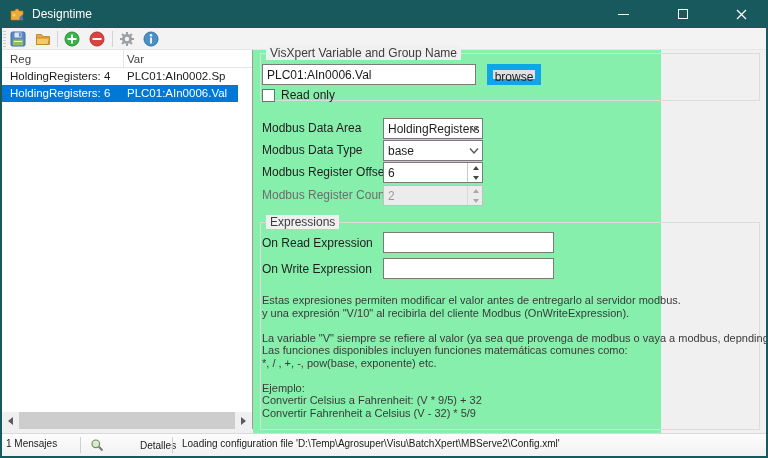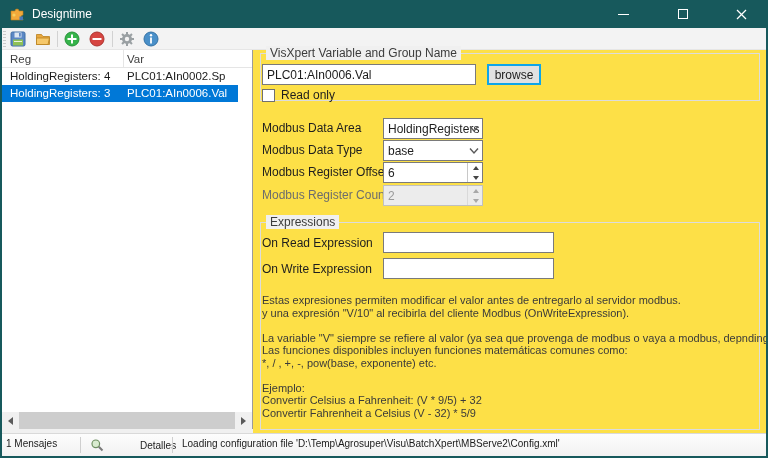--- a/index.html
+++ b/index.html
@@ -43,30 +43,30 @@
 
   
   .hscroll { position:absolute; left:0; top:362px; width:250px; height:17px; background:#f0f0f0; }
   .hs-btn { position:absolute; top:0; width:17px; height:17px; display:flex; align-items:center; justify-content:center; }
   .hs-left { left:0; } .hs-right { right:0; }
   .arr-left { width:0; height:0; border-top:4px solid transparent; border-bottom:4px solid transparent; border-right:5px solid #5a5a5a; }
   .arr-right { width:0; height:0; border-top:4px solid transparent; border-bottom:4px solid transparent; border-left:5px solid #5a5a5a; }
   .hs-thumb { position:absolute; left:17px; top:0; width:216px; height:17px; background:#cdcdcd; }
 
   
-  .panel { position:absolute; left:253px; top:50px; width:513px; height:383px; background:#fde047; font-size:12px; color:#1e1e1e; }
+  .panel { position:absolute; left:253px; top:50px; width:408px; height:383px; background:#86efac; font-size:12px; color:#1e1e1e; }
   .groupbox { position:absolute; border:1px solid #dcdcdc; }
   .gb-title { position:absolute; top:-8px; left:5px; background:#f0f0f0; padding:0 4px; font-size:12px; color:#3c3c3c; white-space:nowrap; }
   .g1 { left:7px; top:3px; width:500px; height:48px; }
   .g2 { left:7px; top:57px; width:500px; height:108px; }
   .g3 { left:7px; top:172px; width:500px; height:208px;padding-left:44px; }
 
   .txt-input { position:absolute; height:21px; background:#fff; border:1px solid #7a7a7a; font-family:"Liberation Sans",sans-serif; font-size:12px; padding:0 4px; color:#1a1a1a; }
   .var-input { left:9px; top:14px; width:214px; }
-  .browse-btn { position:absolute; left:234px; top:14px; width:54px; height:21px; background:#e1e1e1; border:2px solid #0ea5e9; font-family:"Liberation Sans",sans-serif; font-size:12px; color:#1e1e1e; }
+  .browse-btn { position:absolute; left:234px; top:14px; width:54px; height:21px; background:#e1e1e1; border:6px solid #0ea5e9; font-family:"Liberation Sans",sans-serif; font-size:12px; color:#1e1e1e; }
 
   .checkbox { position:absolute; left:9px; top:39px; width:13px; height:13px; background:#fff; border:1px solid #707070; }
   .chk-label { position:absolute; left:28px; top:38px; }
 
   .frm-label { position:absolute; left:9px; white-space:nowrap; }
   .lbl-r1 { top:71px; } .lbl-r2 { top:93px; } .lbl-r3 { top:115px; } .lbl-r4 { top:138px; color:#6d6d6d; }
 
   .combo { position:absolute; left:130px; width:100px; height:21px; background:#fff; border:1px solid #7a7a7a; }
   .combo .cval { position:absolute; left:4px; top:3px; white-space:nowrap; }
   .combo .chev { position:absolute; right:3px; top:6px; }
@@ -182,21 +182,21 @@
     <div class="list-header">
       <span class="hdr-cell hdr-reg">Reg</span>
       <div class="hdr-sep"></div>
       <span class="hdr-cell hdr-var">Var</span>
     </div>
     <div class="list-row row-0">
       <span class="c-reg">HoldingRegisters: 4</span>
       <span class="c-var">PLC01:AIn0002.Sp</span>
     </div>
     <div class="list-row row-1 selected">
-      <span class="c-reg">HoldingRegisters: 3</span>
+      <span class="c-reg">HoldingRegisters: 6</span>
       <span class="c-var">PLC01:AIn0006.Val</span>
     </div>
     <div class="hscroll">
       <div class="hs-btn hs-left">
           <span class="arr-left"></span>
         </div>
       <div class="hs-thumb"></div>
       <div class="hs-btn hs-right">
           <span class="arr-right"></span>
         </div>

